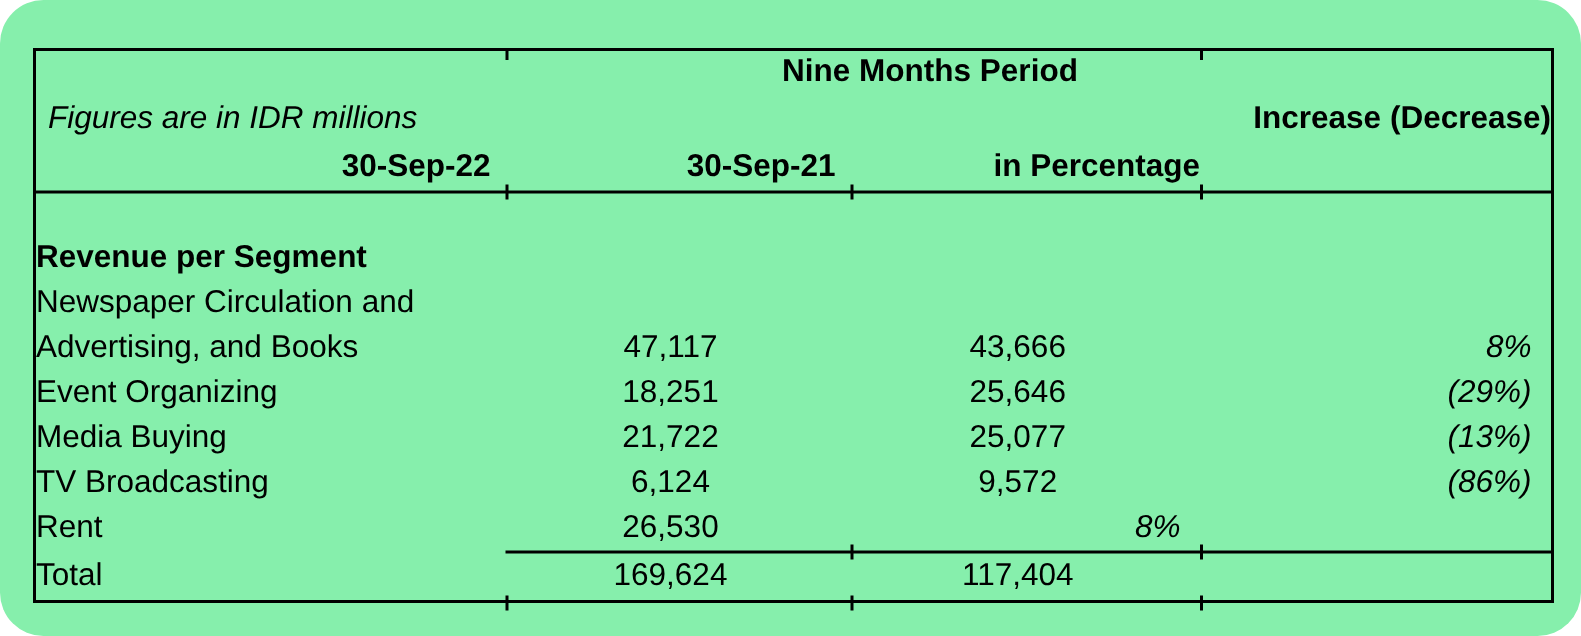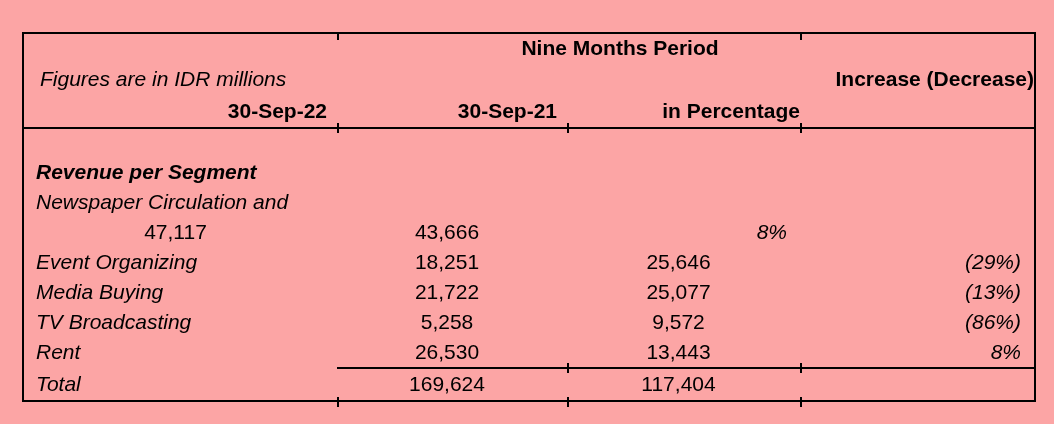--- a/index.html
+++ b/index.html
@@ -1,23 +1,24 @@
 <!DOCTYPE html>
 <html><head>
 <meta charset="utf-8">
 <style>
   html, body { margin:0; padding:0; background:#ffffff; }
   .canvas {
     position:relative;
     width:1054px; height:424px;
-    background:#fca5a5;
+    background:#86efac;
     color:#000000;
     font-family:"Liberation Sans", sans-serif;
     font-size:21px;
     overflow:hidden;
+    border-radius:29px;
   }
   .box {
     position:absolute; left:22px; top:32px;
     width:1014px; height:370px;
     border:2px solid #000000;
     box-sizing:border-box;
   }
   
   .tick { position:absolute; width:2px; height:10px; background:#000000; }
   .tick-top { top:-2px; height:8px; }
@@ -30,29 +31,29 @@
     align-items:center;
   }
   .hrow1 { position:relative; height:28px; }
   .period-title {
     position:absolute; left:596px; top:50%;
     transform:translate(-50%,-50%);
     font-weight:bold; white-space:nowrap;
   }
   .hrow2 { height:33px; }
   .hrow3 { height:32px; }
-  .note { font-style:italic; padding-left:16px; white-space:nowrap; }
+  .note { font-style:italic; padding-left:8px; white-space:nowrap; }
   .hnum { font-weight:bold; text-align:right; padding-right:10px; white-space:nowrap; }
   .hpct { font-weight:bold; text-align:right; white-space:nowrap; }
 
   .hsep { position:relative; height:2px; background:#000000; }
 
   .trow { height:30px; }
   .trow.first { height:28px; }
-  .c-label { padding-left:12px; white-space:nowrap;font-style:italic; }
+  .c-label { white-space:nowrap; }
   .c-label.bold { font-weight:bold; }
   .c-num { text-align:center; padding-right:10px; white-space:nowrap; }
   .c-pct { text-align:right; padding-right:13px; font-style:italic; white-space:nowrap; }
 
   .subtotal { position:relative; height:2px; }
   .subtotal-bar {
     position:absolute; left:313px; right:0; top:0;
     height:2px; background:#000000;
   }
 </style>
@@ -104,20 +105,21 @@
   </div>
 
   <div class="grid4 trow">
     <div class="c-label">Newspaper Circulation and</div>
     <div class="c-num"></div>
     <div class="c-num"></div>
     <div class="c-pct"></div>
   </div>
 
   <div class="grid4 trow">
+    <div class="c-label">Advertising, and Books</div>
     <div class="c-num">47,117</div>
     <div class="c-num">43,666</div>
     <div class="c-pct">8%</div>
   </div>
 
   <div class="grid4 trow">
     <div class="c-label">Event Organizing</div>
     <div class="c-num">18,251</div>
     <div class="c-num">25,646</div>
     <div class="c-pct">(29%)</div>
@@ -125,29 +127,28 @@
 
   <div class="grid4 trow">
     <div class="c-label">Media Buying</div>
     <div class="c-num">21,722</div>
     <div class="c-num">25,077</div>
     <div class="c-pct">(13%)</div>
   </div>
 
   <div class="grid4 trow">
     <div class="c-label">TV Broadcasting</div>
-    <div class="c-num">5,258</div>
+    <div class="c-num">6,124</div>
     <div class="c-num">9,572</div>
     <div class="c-pct">(86%)</div>
   </div>
 
   <div class="grid4 trow">
     <div class="c-label">Rent</div>
     <div class="c-num">26,530</div>
-    <div class="c-num">13,443</div>
     <div class="c-pct">8%</div>
   </div>
 
   <div class="subtotal">
     <div class="subtotal-bar"></div>
     <div class="tick on-line" style="left:543px"></div>
     <div class="tick on-line" style="left:776px"></div>
   </div>
 
   <div class="grid4 trow">

